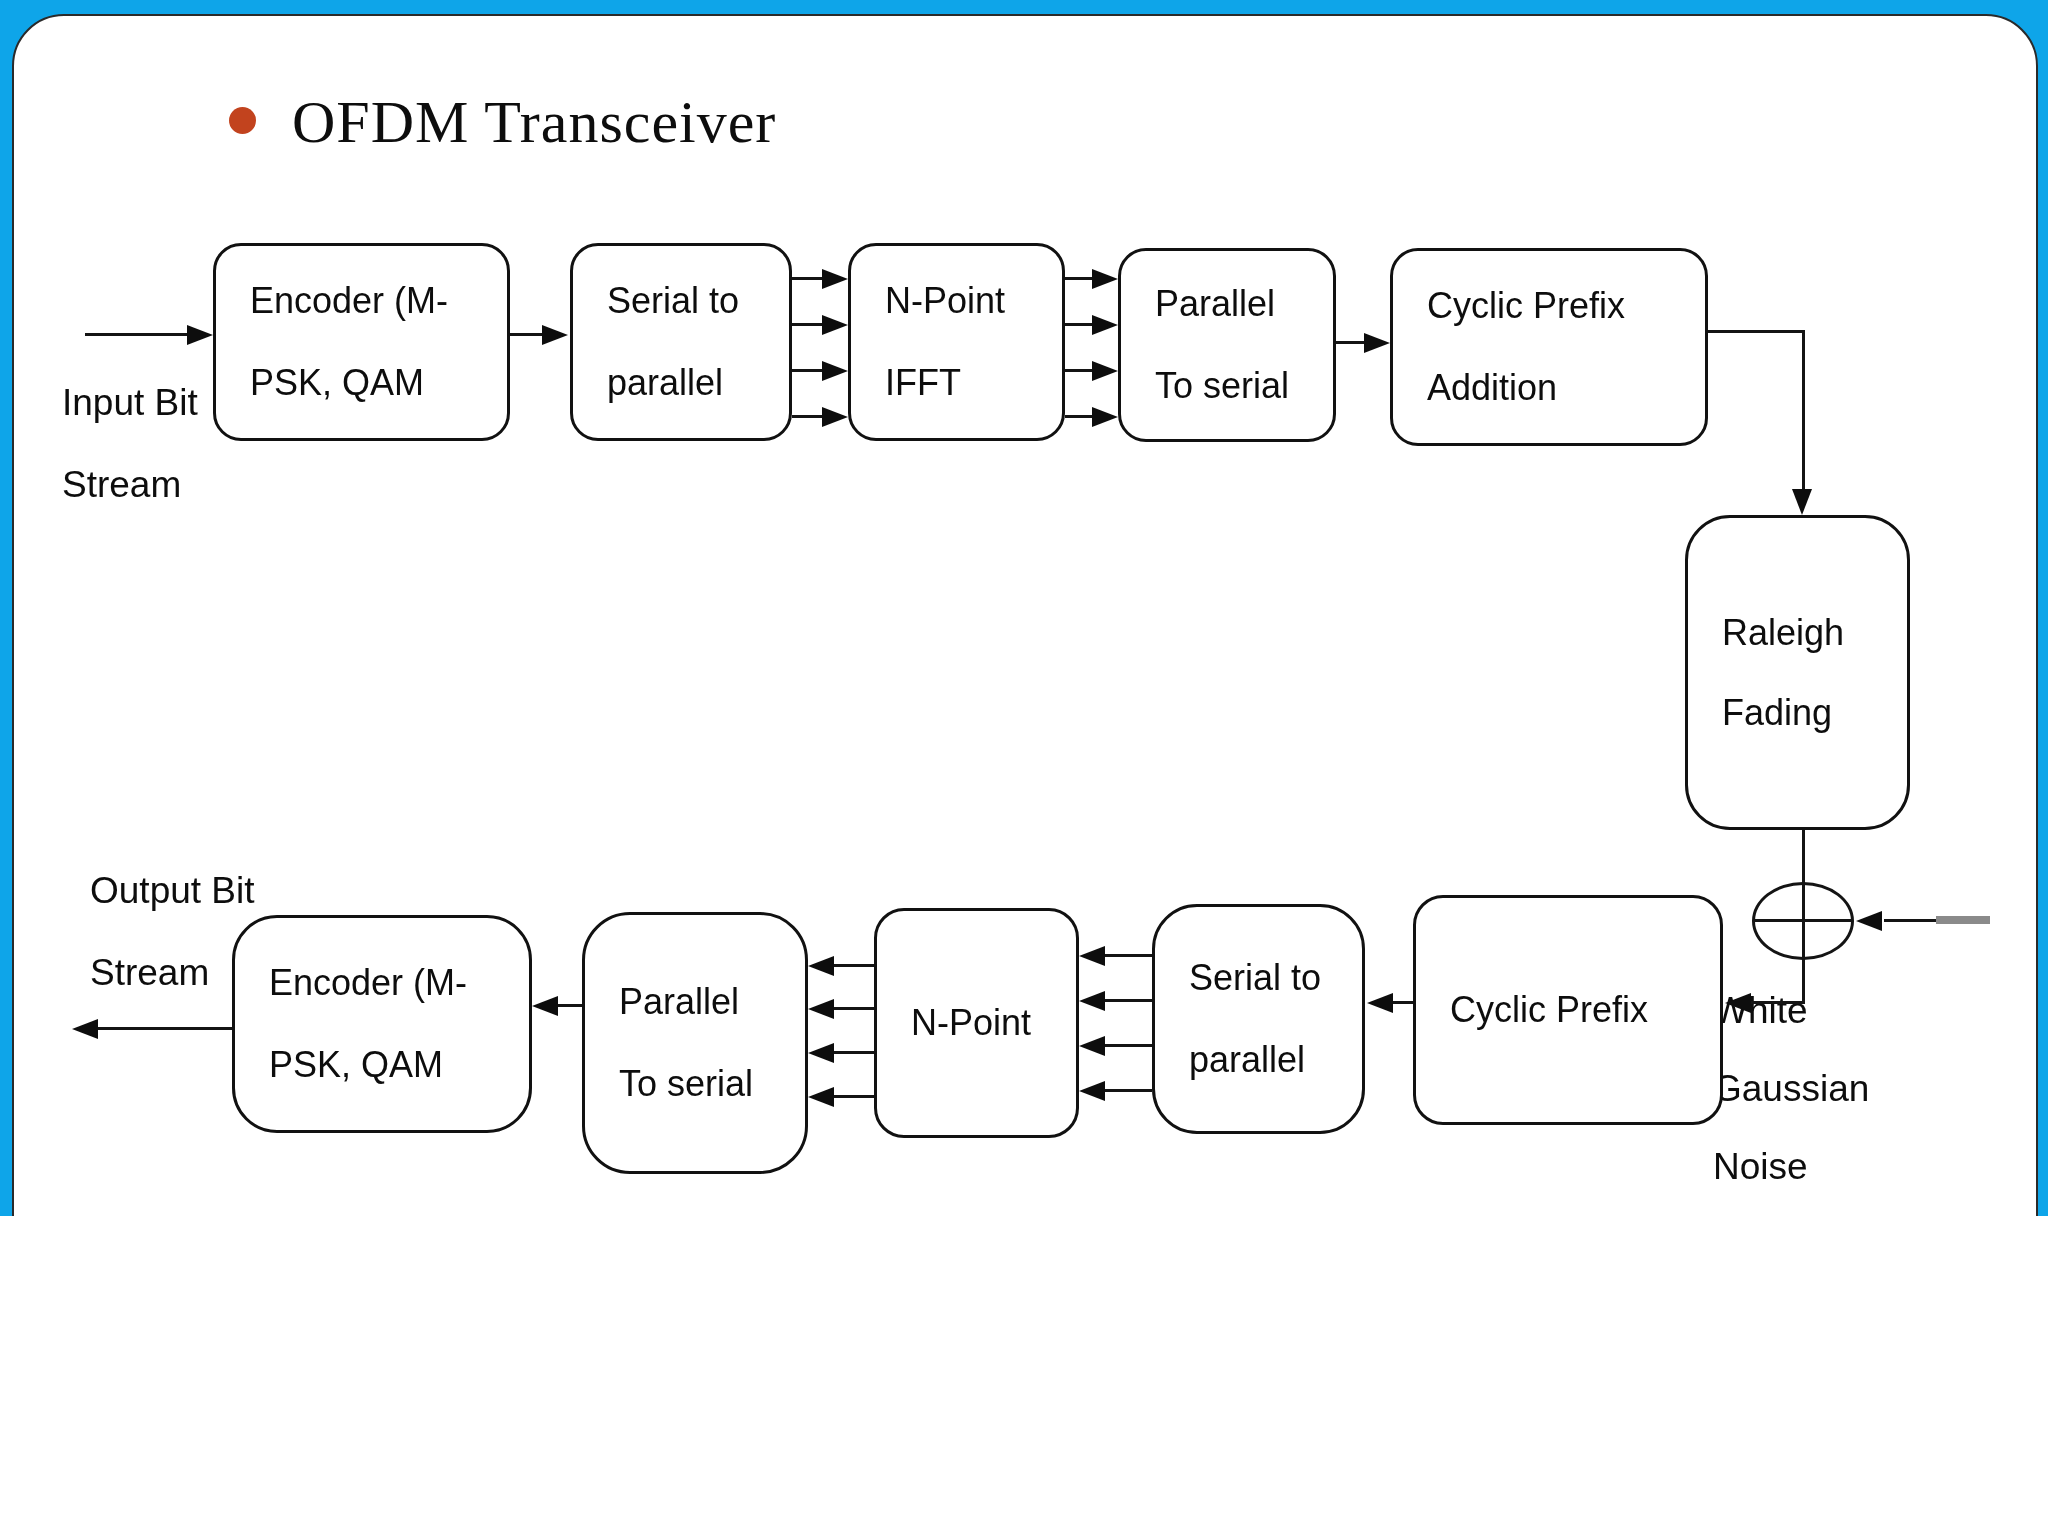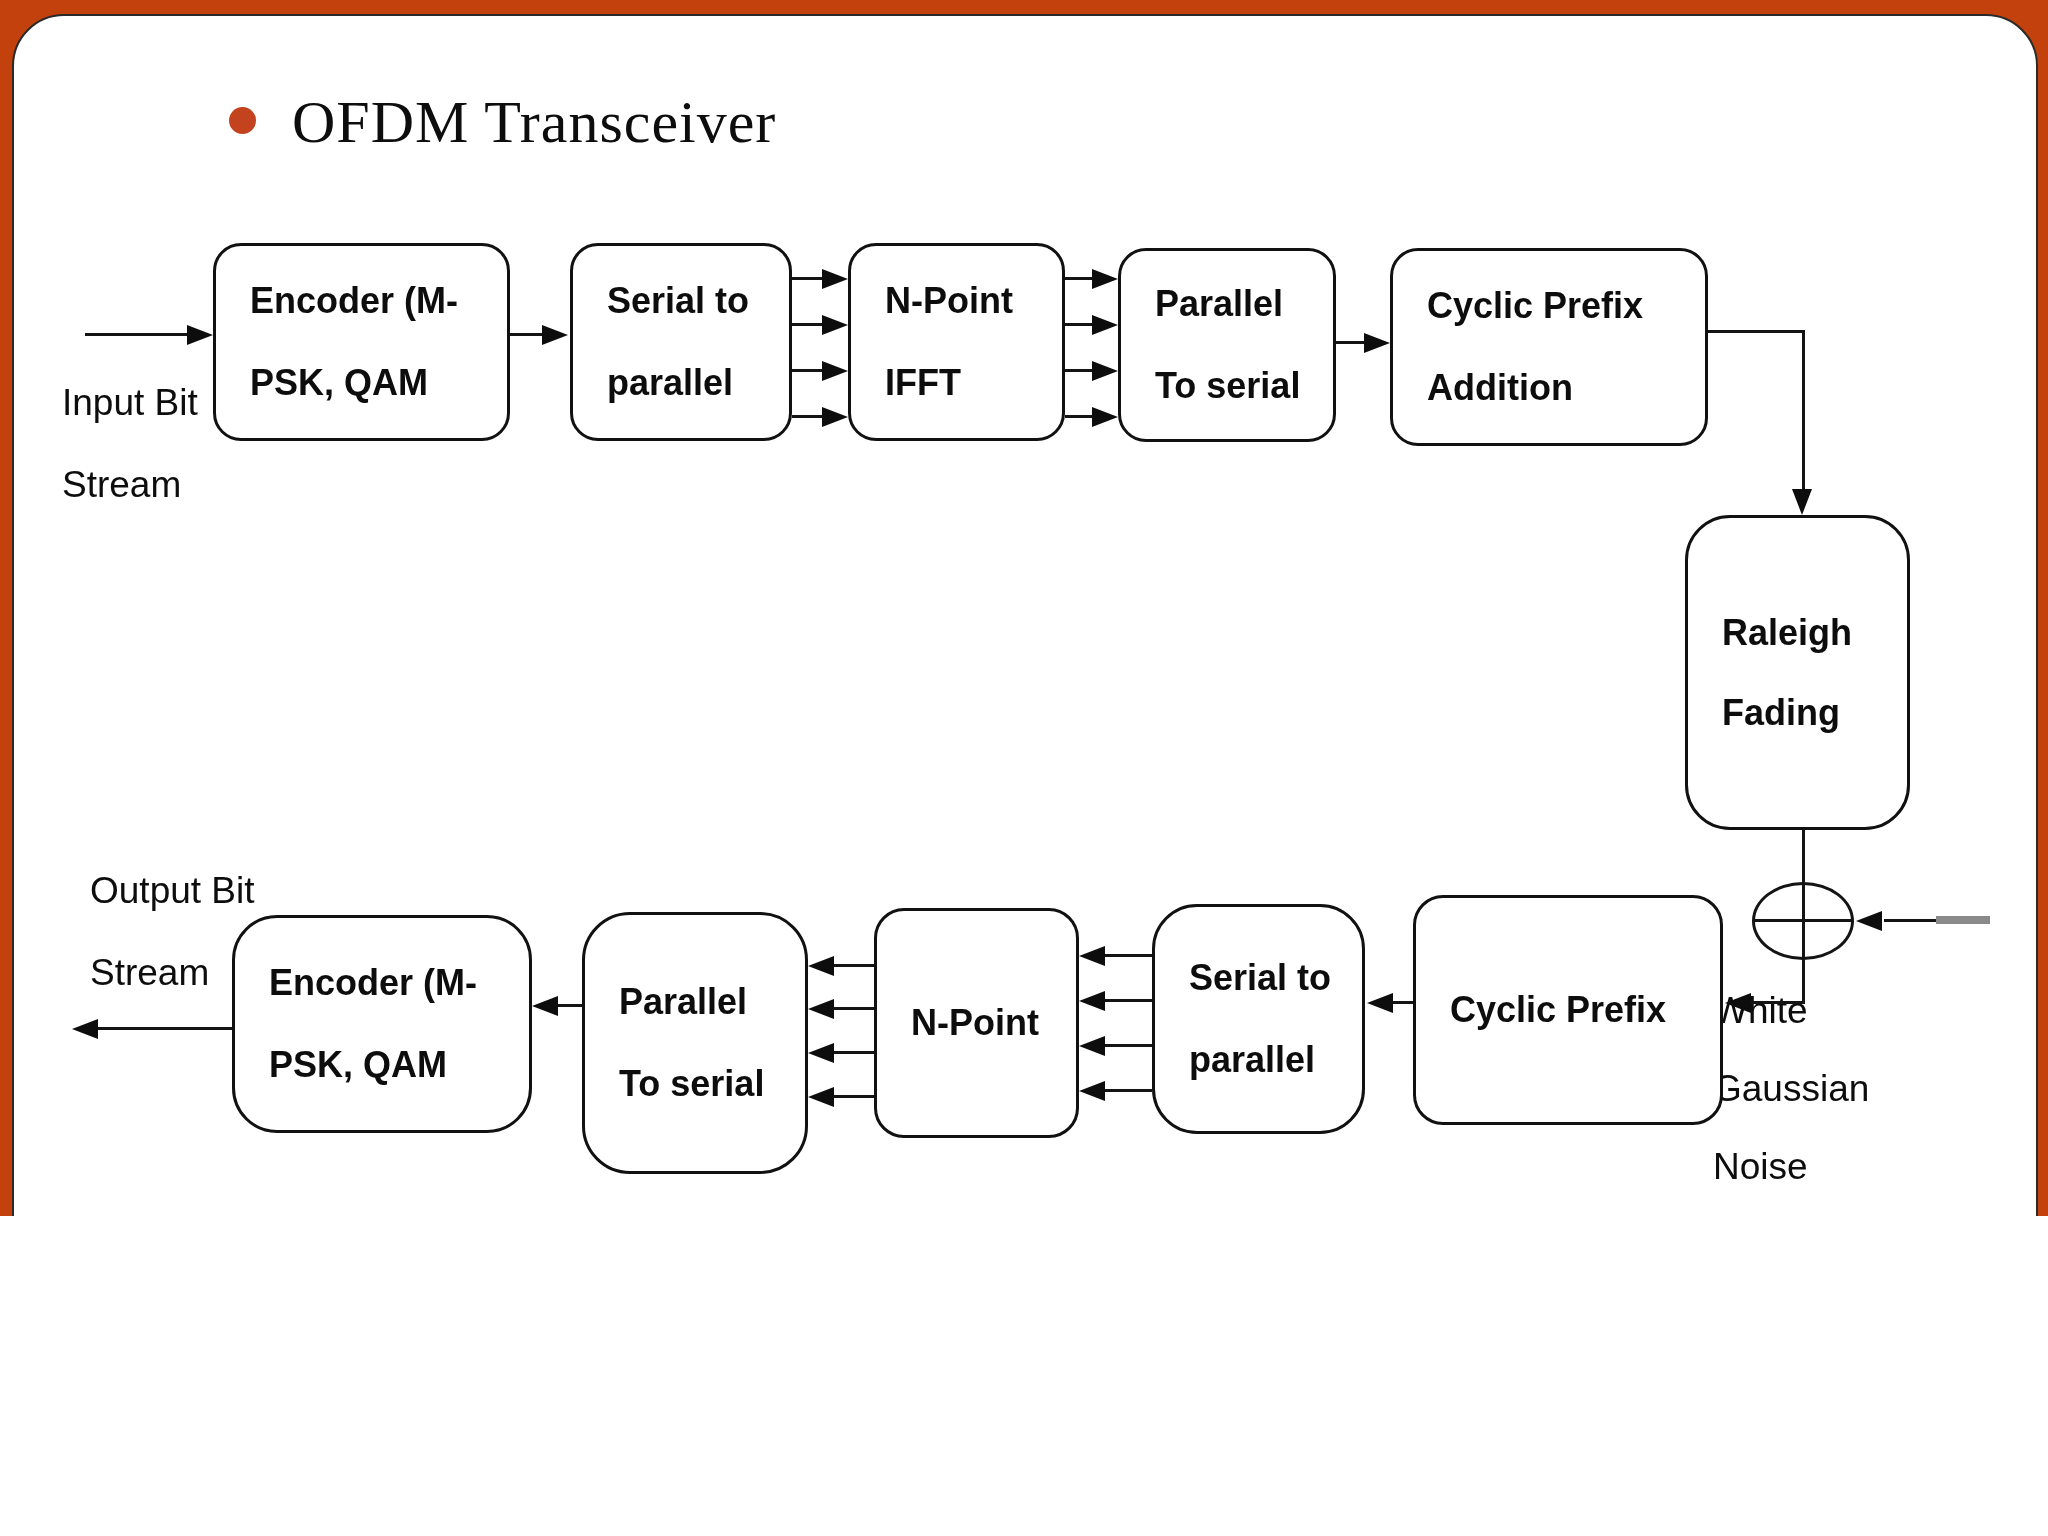--- a/index.html
+++ b/index.html
@@ -1,26 +1,26 @@
 <!DOCTYPE html>
 <html><head>
 <meta charset="utf-8">
 <style>
   html,body{margin:0;padding:0;background:#fff;}
-  .stage{position:relative;width:2048px;height:1216px;background:#c2410c;overflow:hidden;
+  .stage{position:relative;width:2048px;height:1216px;background:#0ea5e9;overflow:hidden;
          font-family:"Liberation Sans",sans-serif;color:#0d0d0d;}
   .frame{position:absolute;left:12px;top:14px;width:2022px;height:1501px;
          border:2px solid #2a2a2a;border-radius:52px;background:#fff;}
   .bullet{position:absolute;left:229px;top:107px;width:27px;height:27px;border-radius:50%;}
   .title{position:absolute;left:292px;top:88px;font-family:"Liberation Serif",serif;
          font-size:60px;letter-spacing:1px;color:#0d0d0d;white-space:nowrap;}
   .block{position:absolute;box-sizing:border-box;background:#fff;border:3px solid #111;
          display:flex;flex-direction:column;justify-content:center;
          font-size:36px;line-height:82px;padding-left:34px;white-space:nowrap;}
-  .block span{display:block;font-weight:bold;}
+  .block span{display:block;}
   .r3{line-height:80px;}
   .lbl{position:absolute;font-size:37px;line-height:82px;white-space:nowrap;}
   .lbl span{display:block;}
   .hline{position:absolute;height:3px;background:#141414;}
   .vline{position:absolute;width:3px;background:#141414;}
   .ar{position:absolute;width:0;height:0;border-top:10px solid transparent;
       border-bottom:10px solid transparent;border-left:26px solid #0d0d0d;}
   .al{position:absolute;width:0;height:0;border-top:10px solid transparent;
       border-bottom:10px solid transparent;border-right:26px solid #0d0d0d;}
   .ad{position:absolute;width:0;height:0;border-left:10px solid transparent;

